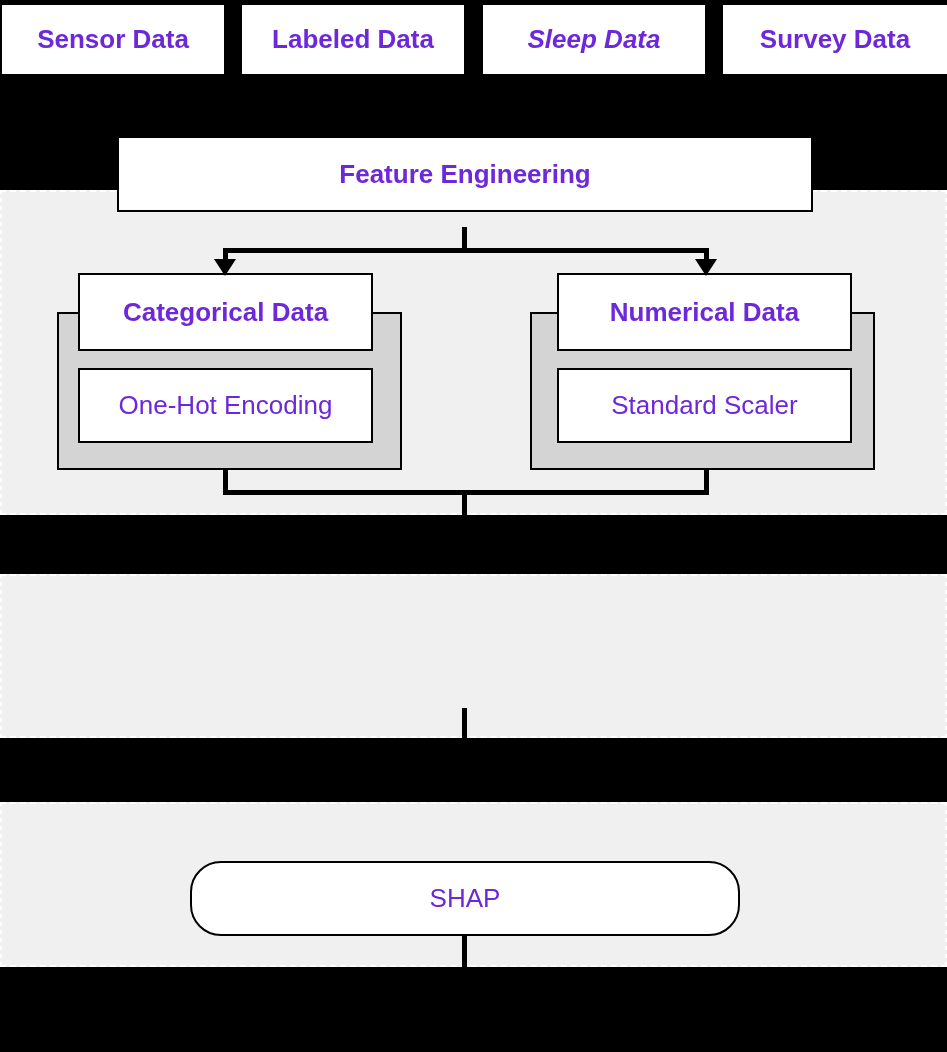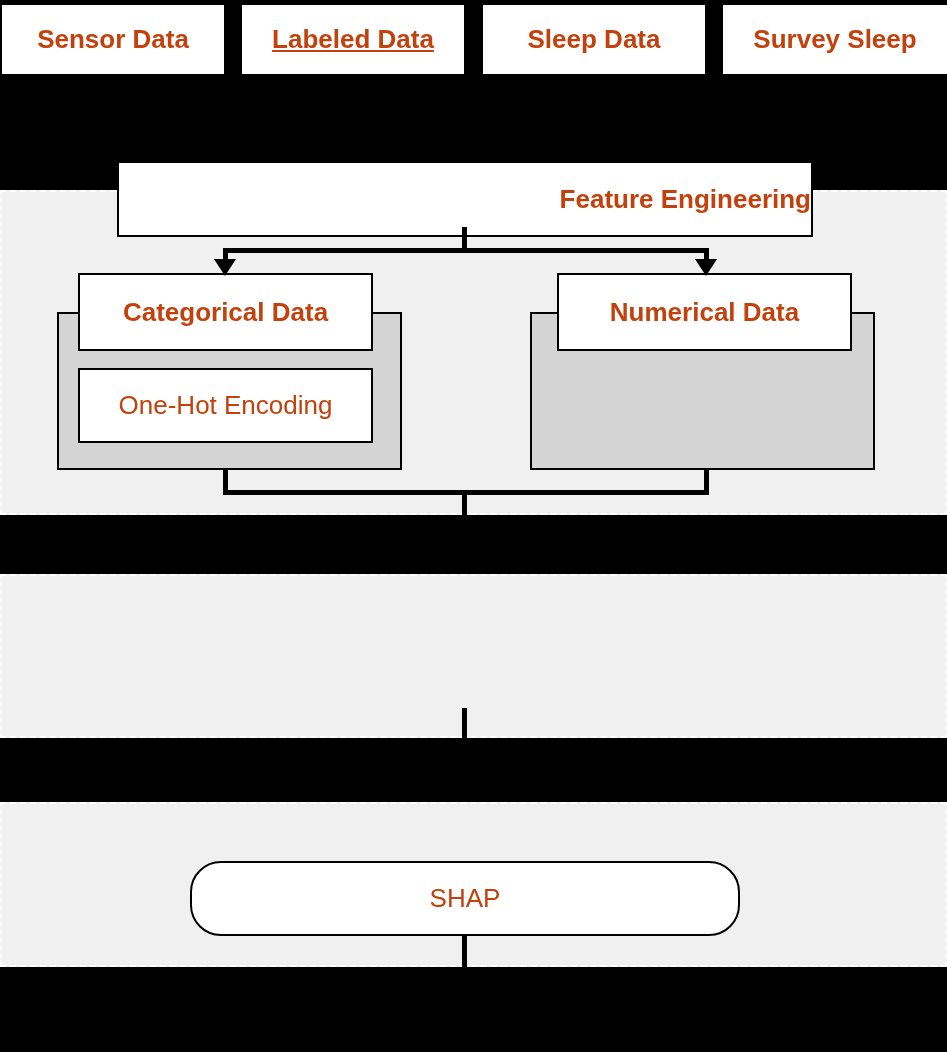--- a/index.html
+++ b/index.html
@@ -48,21 +48,21 @@
 
   .node {
     position: absolute;
     background: #ffffff;
     border: 2px solid #000000;
     box-sizing: border-box;
     display: flex;
     align-items: center;
     justify-content: center;
     text-align: center;
-    color: #c2410c;
+    color: #6d28d9;
     z-index: 3;
   }
   .node.bold   { font-weight: bold; }
   .node.normal { font-weight: normal; }
 
   .t26 { font-size: 26px; }
   .t25 { font-size: 26px; }
 
   .edge {
     position: absolute;
@@ -87,31 +87,31 @@
 
 <div id="canvas">
 
   <div class="band" style="top:190px; height:325px;"></div>
   <div class="band" style="top:574px; height:164px;"></div>
   <div class="band" style="top:802px; height:165px;"></div>
 
   <div class="node bold t26" style="left:0px; top:3px; width:226px; height:73px;">
     <span>Sensor Data</span>
   </div>
-  <div class="node bold t26" style="left:240px; top:3px; width:226px; height:73px;text-decoration:underline;">
+  <div class="node bold t26" style="left:240px; top:3px; width:226px; height:73px;">
     <span>Labeled Data</span>
   </div>
-  <div class="node bold t26" style="left:481px; top:3px; width:226px; height:73px;">
+  <div class="node bold t26" style="left:481px; top:3px; width:226px; height:73px;font-style:italic;">
     <span>Sleep Data</span>
   </div>
   <div class="node bold t26" style="left:721px; top:3px; width:228px; height:73px;">
-    <span>Survey Sleep</span>
+    <span>Survey Data</span>
   </div>
 
-  <div class="node bold t26" style="left:117px; top:161px; width:696px; height:76px;justify-content:flex-end;">
+  <div class="node bold t26" style="left:117px; top:136px; width:696px; height:76px;">
     <span>Feature Engineering</span>
   </div>
 
   <div class="edge vline" style="left:462px; top:227px; height:26px;"></div>
   <div class="edge hline" style="left:223px; top:248px; width:486px;"></div>
   <div class="edge vline" style="left:223px; top:248px; height:18px;"></div>
   <div class="edge vline" style="left:704px; top:248px; height:18px;"></div>
   <div class="arrowhead" style="left:214px; top:259px;"></div>
   <div class="arrowhead" style="left:695px; top:259px;"></div>
 
@@ -121,20 +121,23 @@
   <div class="node bold t25" style="left:78px; top:273px; width:295px; height:78px;">
     <span>Categorical Data</span>
   </div>
   <div class="node bold t25" style="left:557px; top:273px; width:295px; height:78px;text-align:center;">
     <span>Numerical Data</span>
   </div>
 
   <div class="node normal t25" style="left:78px; top:368px; width:295px; height:75px;">
     <span>One-Hot Encoding</span>
   </div>
+  <div class="node normal t25" style="left:557px; top:368px; width:295px; height:75px;">
+    <span>Standard Scaler</span>
+  </div>
 
   <div class="edge vline" style="left:223px; top:468px; height:27px;"></div>
   <div class="edge vline" style="left:704px; top:468px; height:27px;"></div>
   <div class="edge hline" style="left:223px; top:490px; width:486px;"></div>
   <div class="edge vline" style="left:462px; top:490px; height:52px;"></div>
 
   <div class="edge vline" style="left:462px; top:708px; height:60px;"></div>
 
   <div class="node normal t25" style="left:190px; top:861px; width:550px; height:75px;border-radius:31px;">
     <span>SHAP</span>

